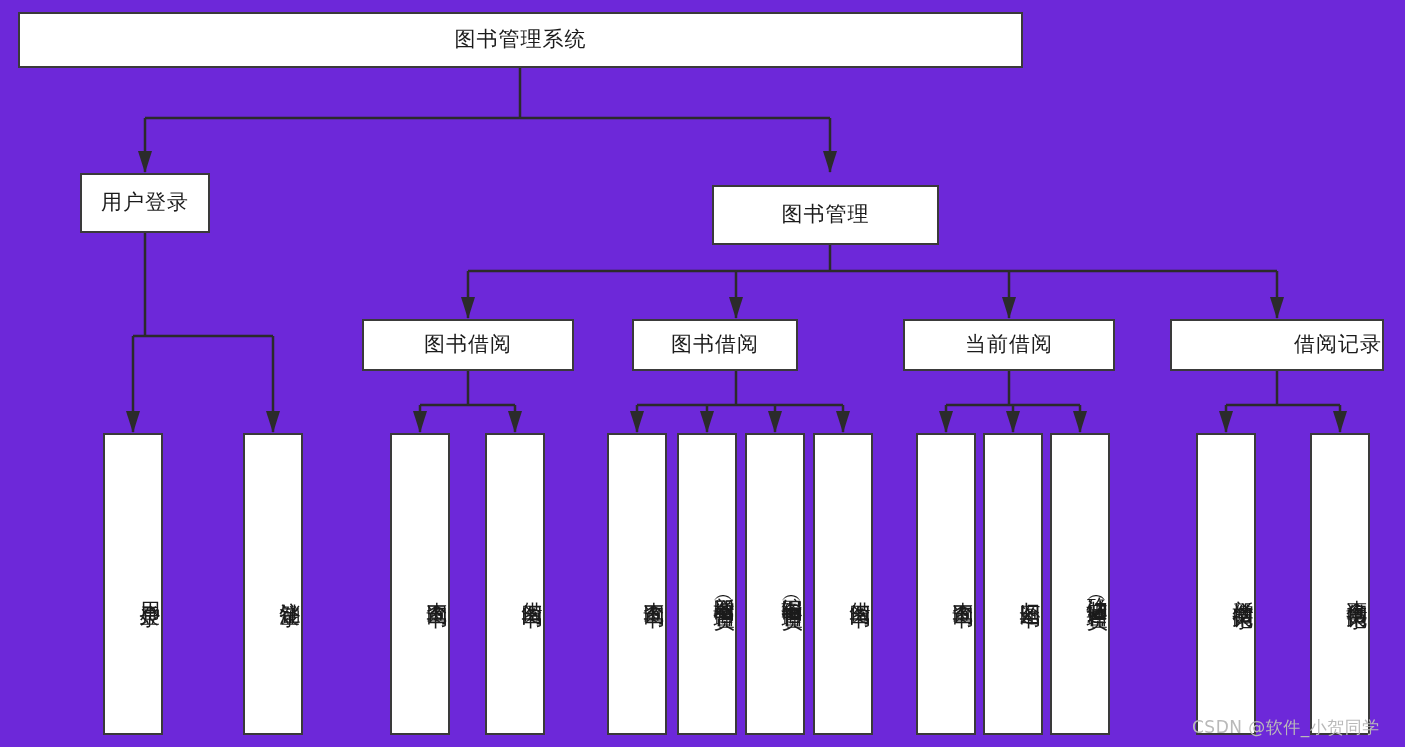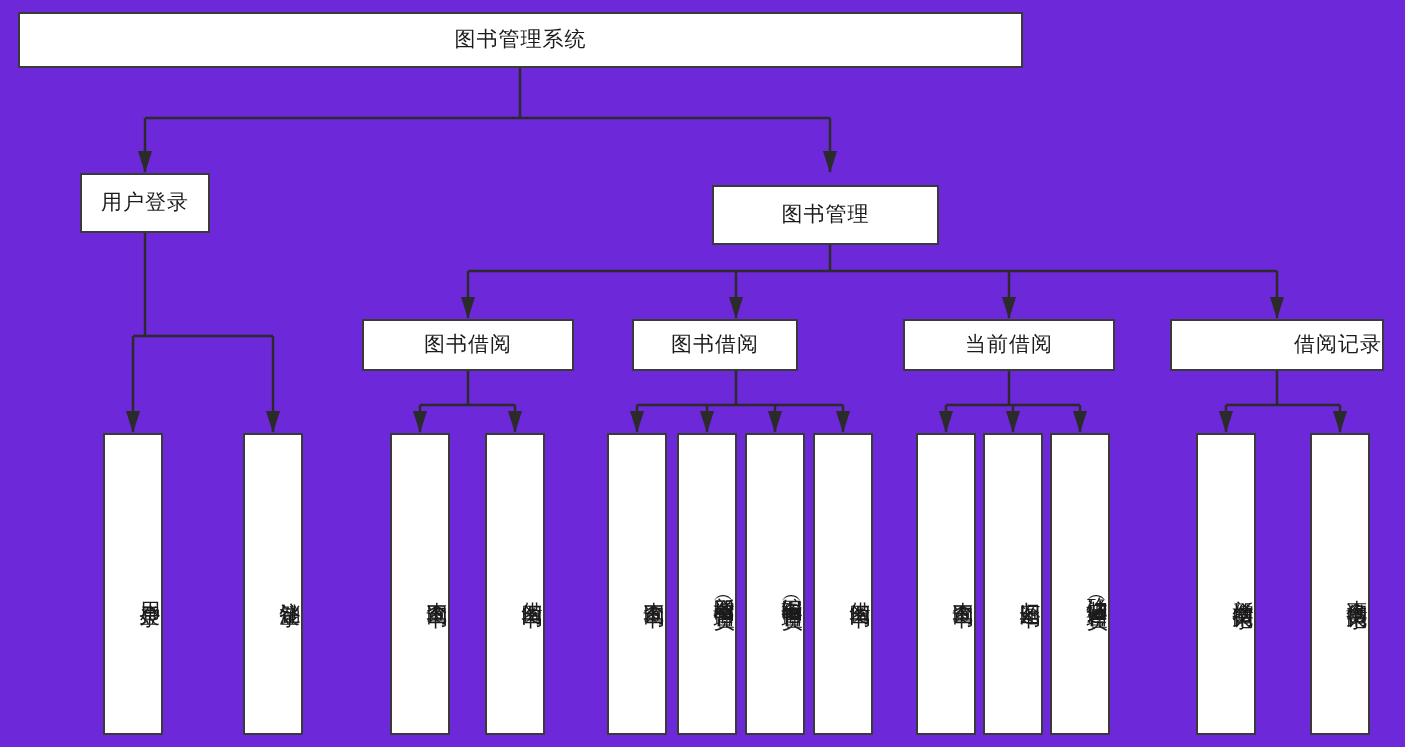--- a/index.html
+++ b/index.html
@@ -182,13 +182,14 @@
       <div class="node vert" style="left: 1050px; top: 433px; width: 60px; height: 302px; border-color: rgb(58, 58, 58); background: rgb(255, 255, 255); color: rgb(27, 27, 27);">
         <span class="cap">确认归还（管理员）</span>
       </div>
       <div class="node vert" style="left: 1196px; top: 433px; width: 60px; height: 302px; border-color: rgb(58, 58, 58); background: rgb(255, 255, 255); color: rgb(27, 27, 27);">
         <span class="cap">新增借阅记录</span>
       </div>
       <div class="node vert" style="left: 1310px; top: 433px; width: 60px; height: 302px; border-color: rgb(58, 58, 58); background: rgb(255, 255, 255); color: rgb(27, 27, 27);">
         <span class="cap">查询借阅记录</span>
       </div>
     </div>
+  <div class="watermark" style="left: 1192px; top: 716px; color: rgb(185, 185, 185);">CSDN @软件_小贺同学</div>
 </div>
 
 </body></html>

